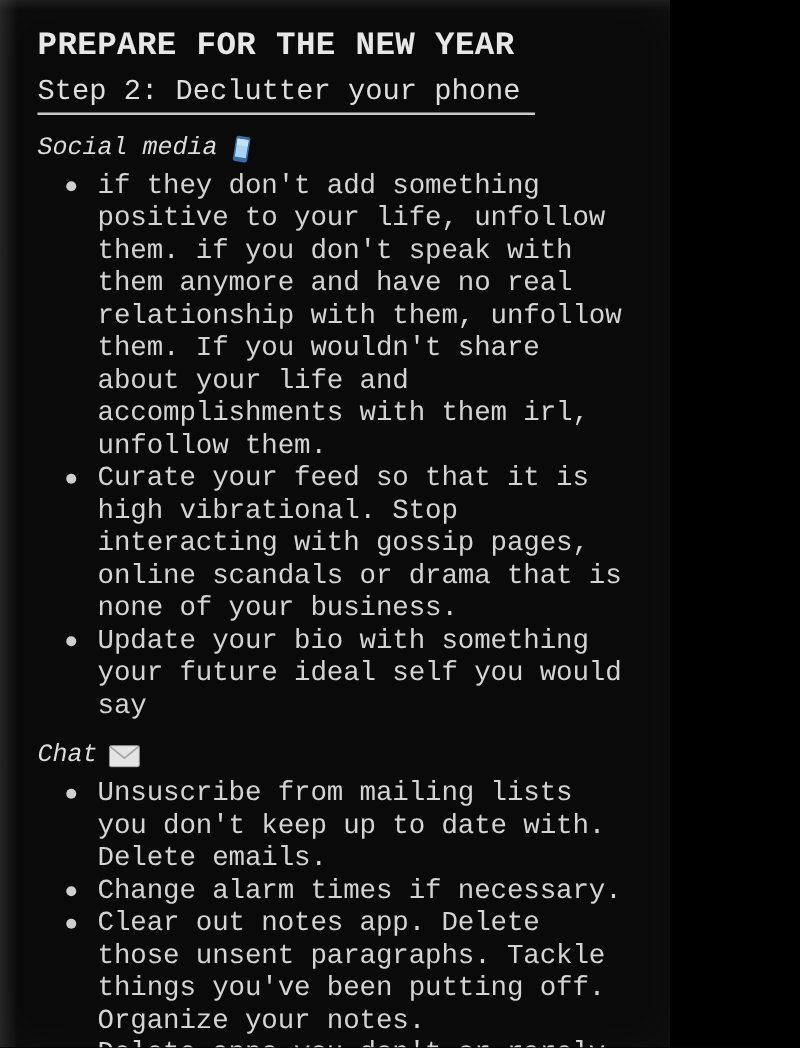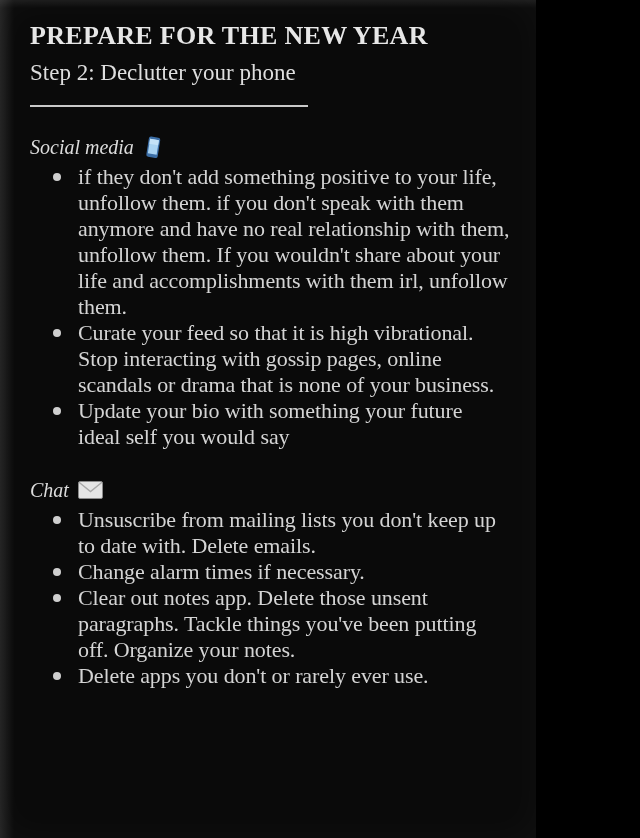--- a/index.html
+++ b/index.html
@@ -6,21 +6,21 @@
     margin: 0;
     padding: 0;
     background: #000;
   }
   .page {
     position: relative;
     width: 536px;
     height: 838px;
     background: #0a0a0a;
     overflow: hidden;
-    font-family: Liberation Serif, serif;
+    font-family: Liberation Mono, monospace;
     box-shadow: inset 0 0 40px rgba(255,255,255,0.03);
   }
   .page::before {
     content: "";
     position: absolute;
     left: 0; top: 0; bottom: 0;
     width: 14px;
     background: linear-gradient(90deg, rgba(255,255,255,0.10), rgba(255,255,255,0) 100%);
     pointer-events: none;
   }
@@ -44,28 +44,28 @@
     line-height: 32px;
   }
   .doc-subtitle {
     display: inline-block;
     margin-top: 7px;
     font-size: 23px;
     font-weight: 400;
     color: #dedede;
     line-height: 28px;
     border-bottom: 2px solid #c9c9c9;
-    padding-bottom: 18px;
+    padding-bottom: 3px;
     padding-right: 12px;
   }
   .section-heading-row {
     display: flex;
     align-items: center;
     gap: 9px;
-    margin-top: 27px;
+    margin-top: 14px;
     margin-bottom: 4px;
   }
   .section-heading {
     font-style: italic;
     font-size: 20px;
     color: #dcdcdc;
     line-height: 26px;
   }
   .icon {
     display: inline-flex;

